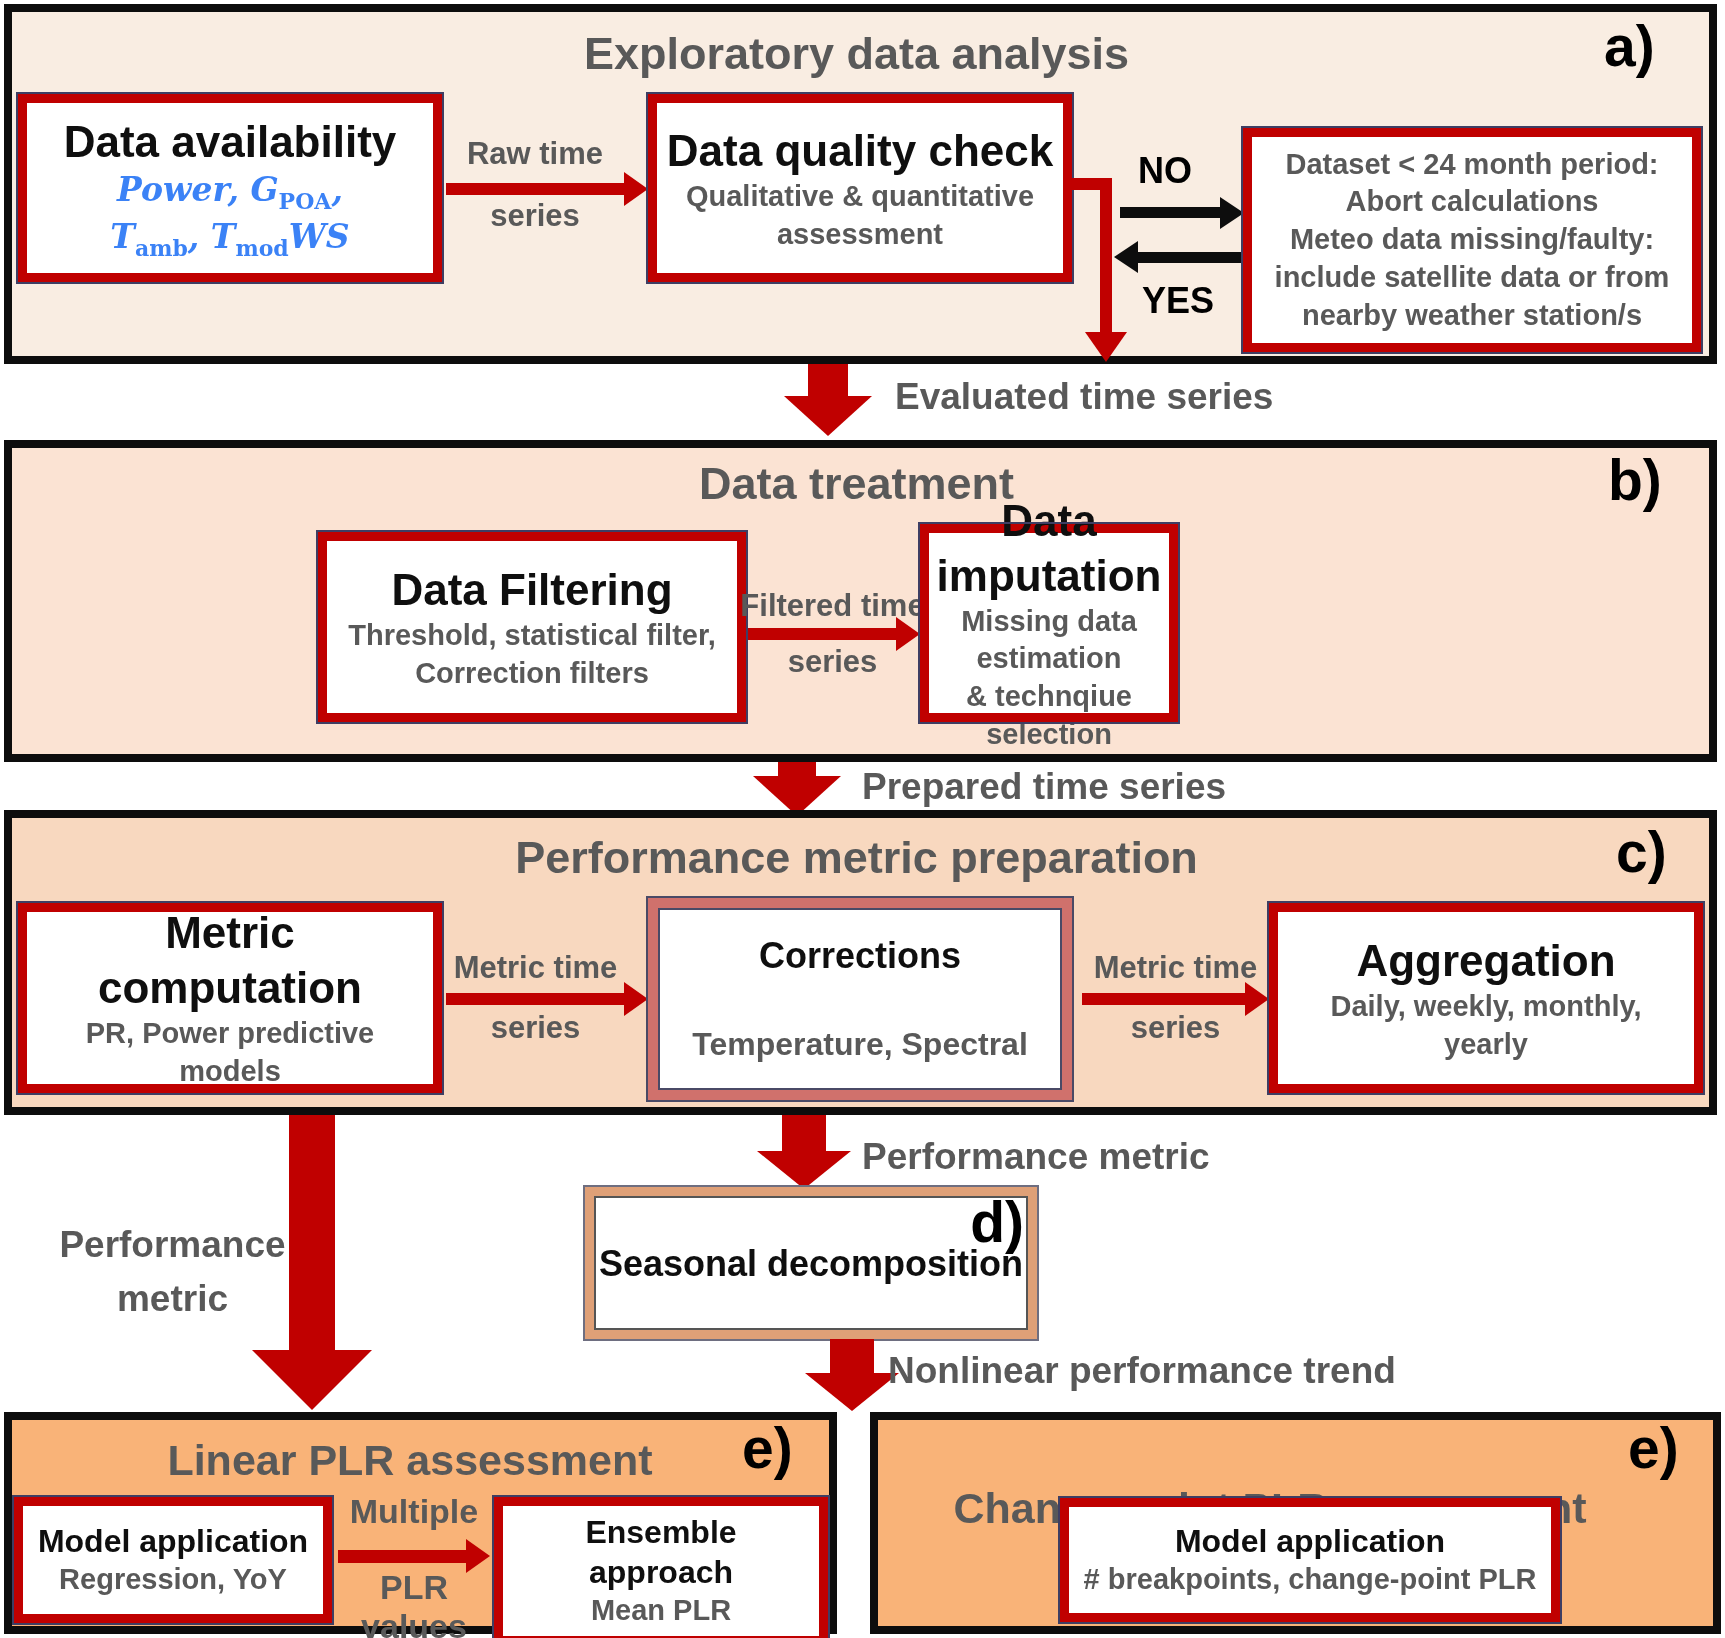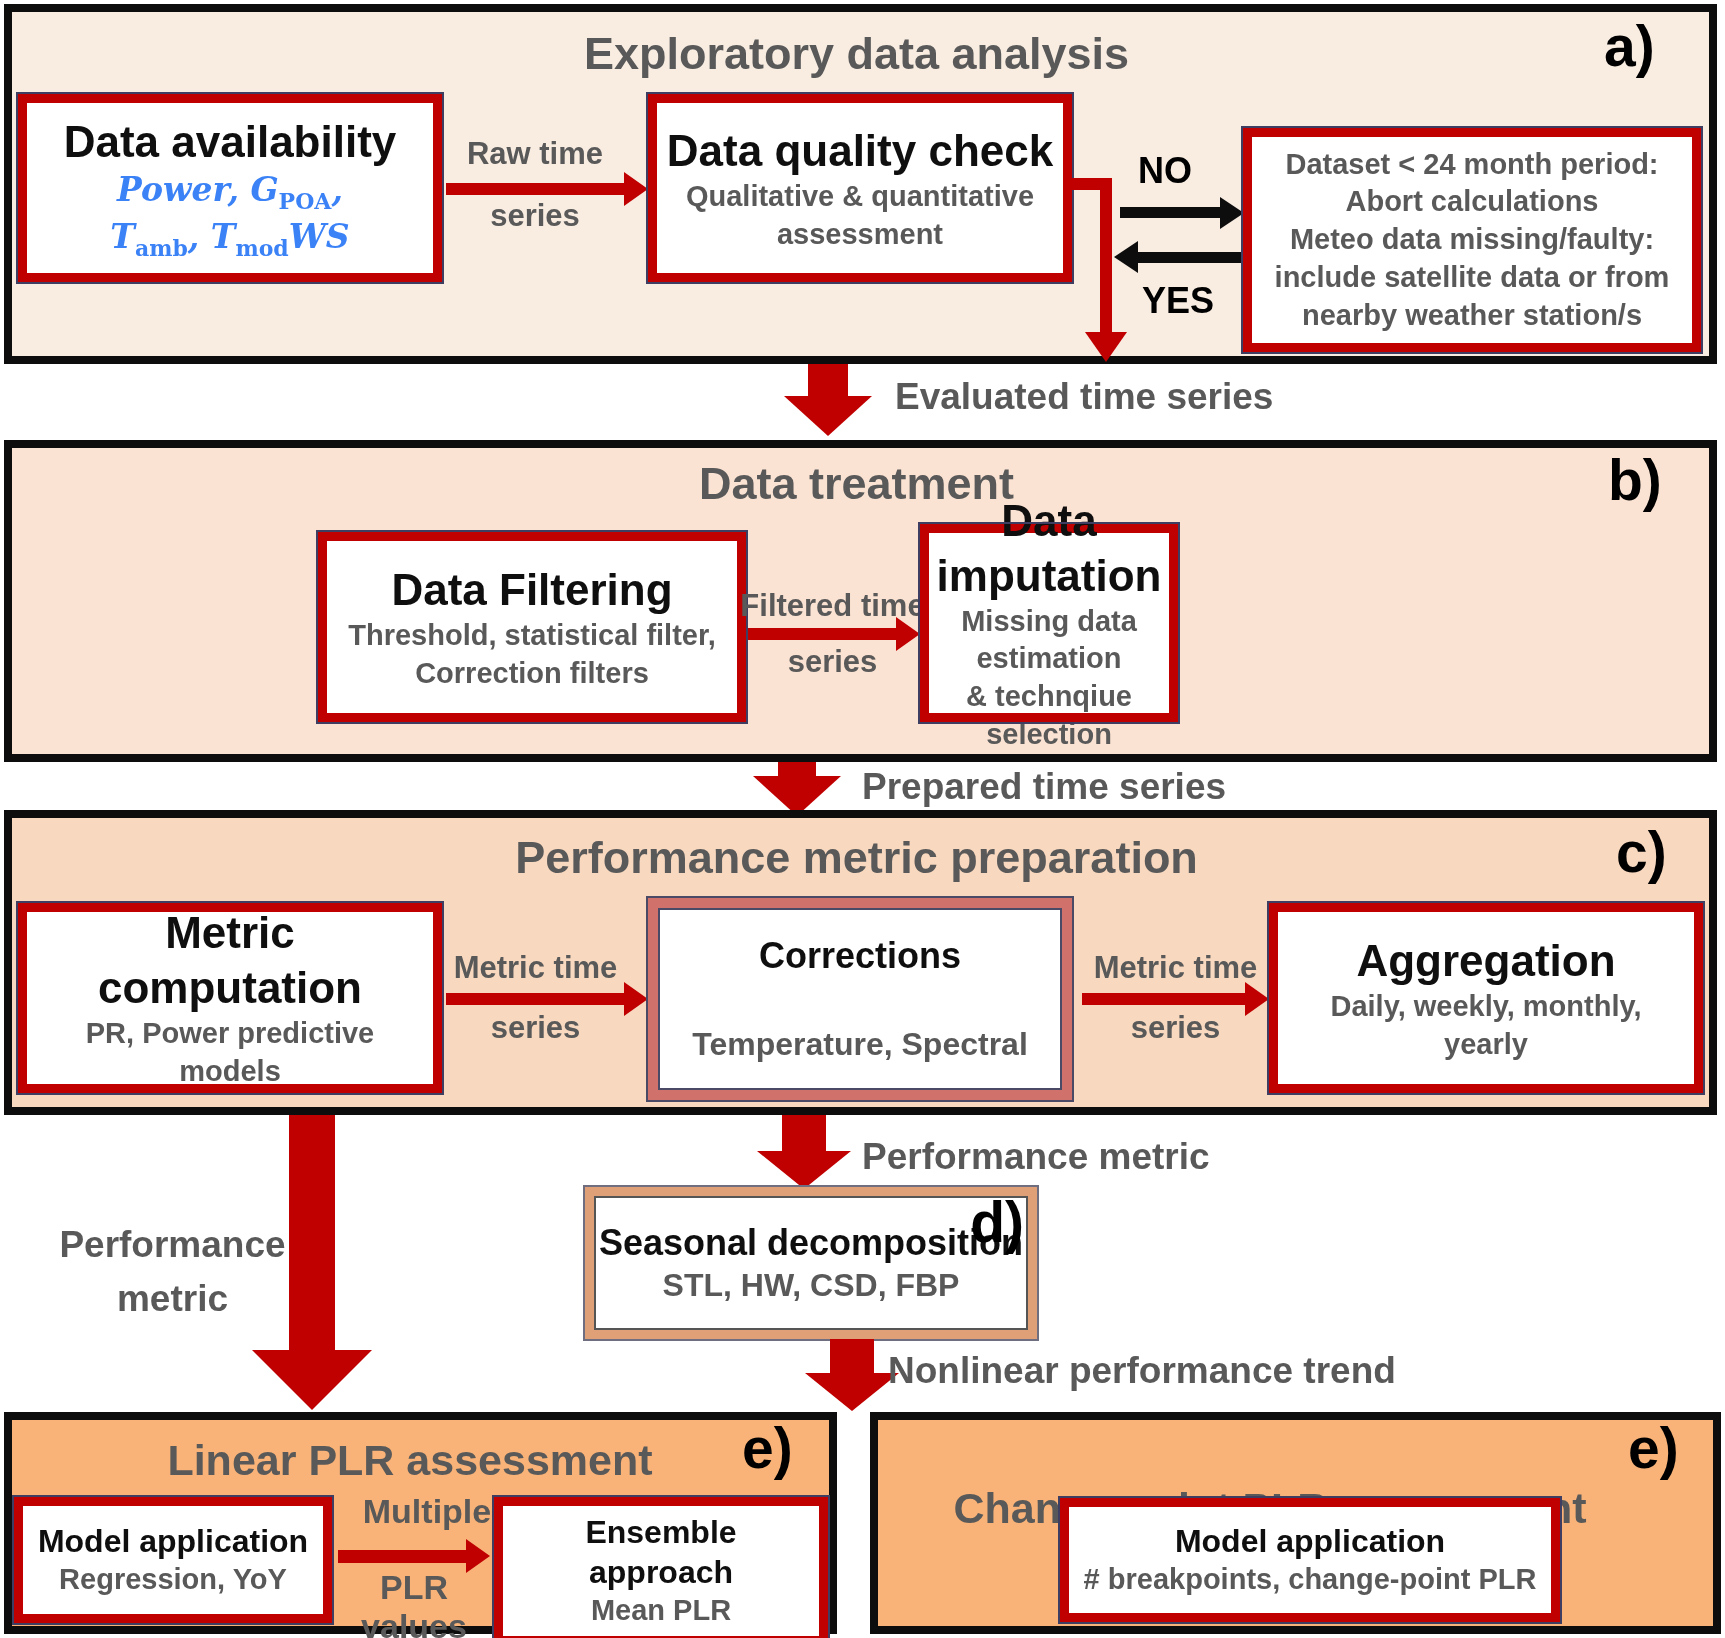--- a/index.html
+++ b/index.html
@@ -153,37 +153,36 @@
   <div class="head down xl" style="left:252px;top:1350px;"></div>
   <div class="flow-label ctr" style="left:50px;top:1218px;width:245px;line-height:1.45;"><span>Performance</span><br><span>metric</span></div>
 
   <div class="shaft" style="left:782px;top:1115px;width:44px;height:38px;"></div>
   <div class="head down md" style="left:757px;top:1151px;"></div>
   <div class="flow-label" style="left:862px;top:1136px;">Performance metric</div>
 
   <div class="dbox" style="left:585px;top:1187px;width:452px;height:152px;">
     <span class="tag" style="right:4px;top:-2px;">d)</span>
     <div class="box-title lg">Seasonal decomposition</div>
-    <div class="box-sub lg">STL, HW, CSD, FBP</div>
   </div>
 
   <div class="shaft" style="left:830px;top:1339px;width:44px;height:36px;"></div>
   <div class="head down md" style="left:805px;top:1373px;"></div>
   <div class="flow-label" style="left:888px;top:1350px;">Nonlinear performance trend</div>
 
   <div class="section sec-e1"></div>
   <div class="sec-title" style="left:60px;top:1436px;width:700px;font-size:43px;">Linear PLR assessment</div>
   <div class="tag" style="left:742px;top:1420px;">e)</div>
 
   <div class="rbox" style="left:14px;top:1497px;width:318px;height:126px;padding:2px;">
     <div class="box-title" style="font-size:32px;">Model application</div>
     <div class="box-sub">Regression, YoY</div>
   </div>
 
-  <div class="small-label" style="left:334px;top:1492px;width:160px;font-size:34px;margin-left:13px;">Multiple</div>
+  <div class="small-label" style="left:334px;top:1492px;width:160px;font-size:34px;">Multiple</div>
   <div class="shaft" style="left:338px;top:1550px;width:128px;height:13px;"></div>
   <div class="head right" style="left:466px;top:1539px;"></div>
   <div class="small-label" style="left:324px;top:1568px;width:180px;font-size:34px;">PLR values</div>
 
   <div class="rbox" style="left:494px;top:1497px;width:334px;height:148px;padding:16px;">
     <div class="box-title" style="font-size:32px;">Ensemble approach</div>
     <div class="box-sub">Mean PLR</div>
   </div>
 
   <div class="section sec-e2"></div>

